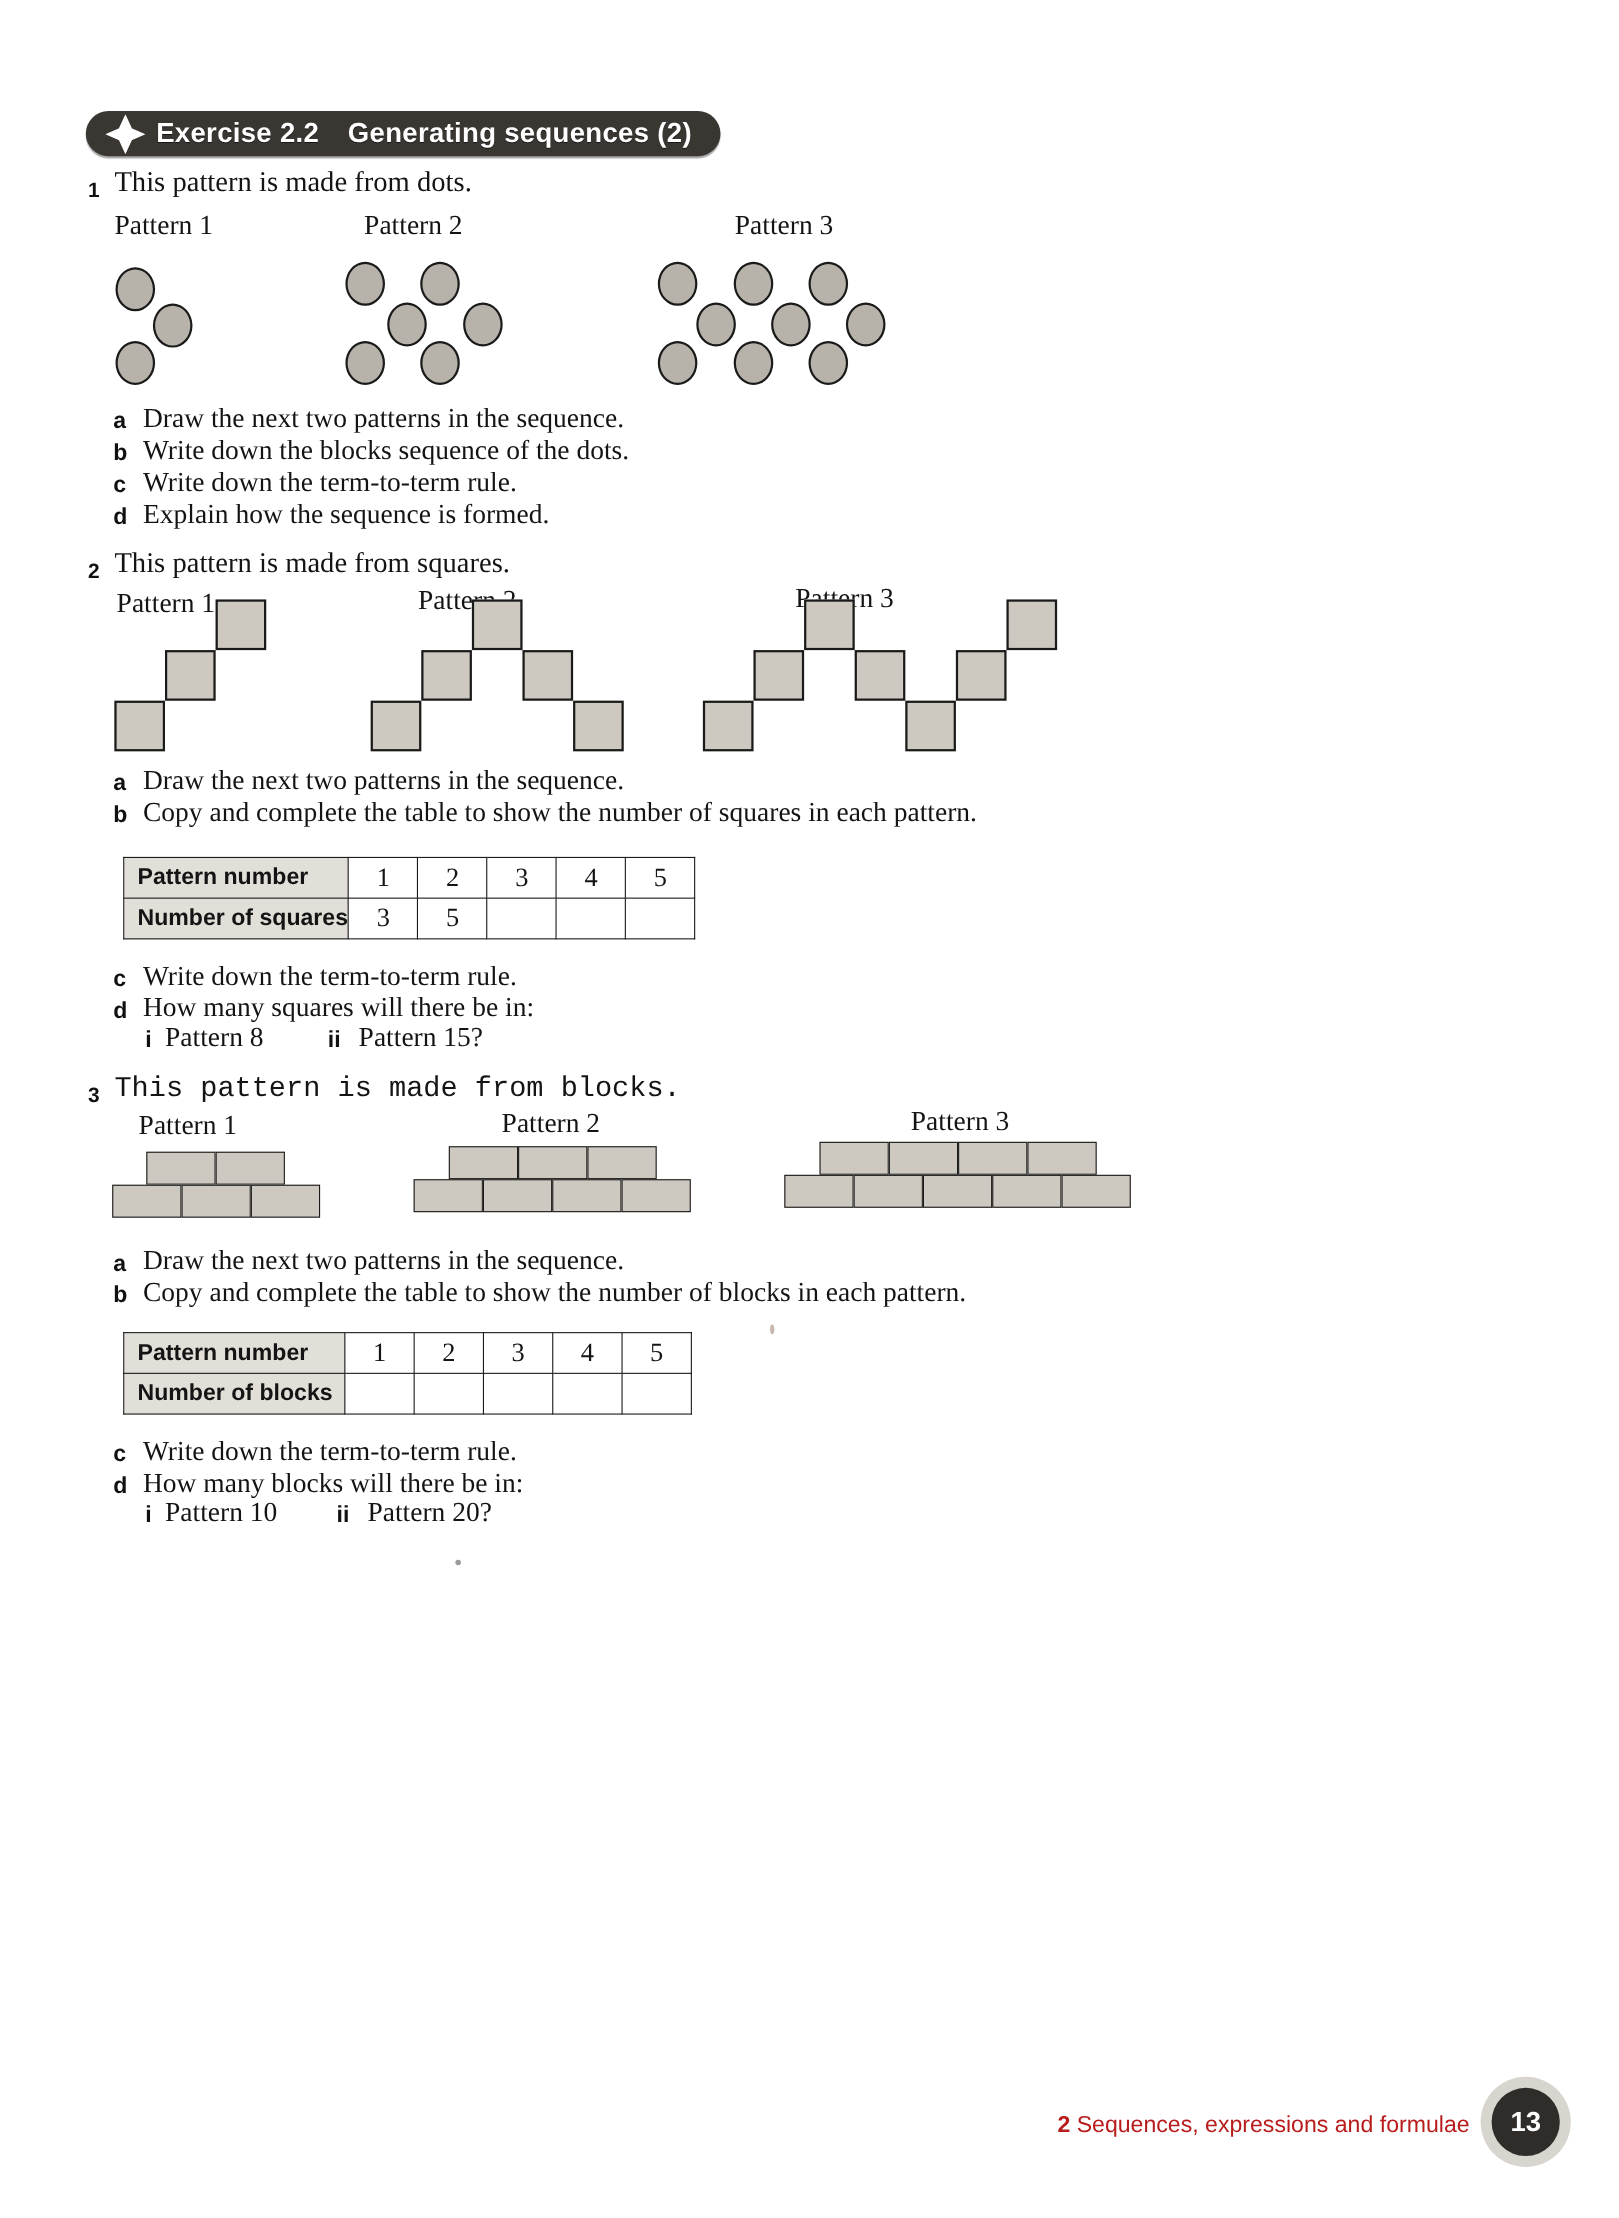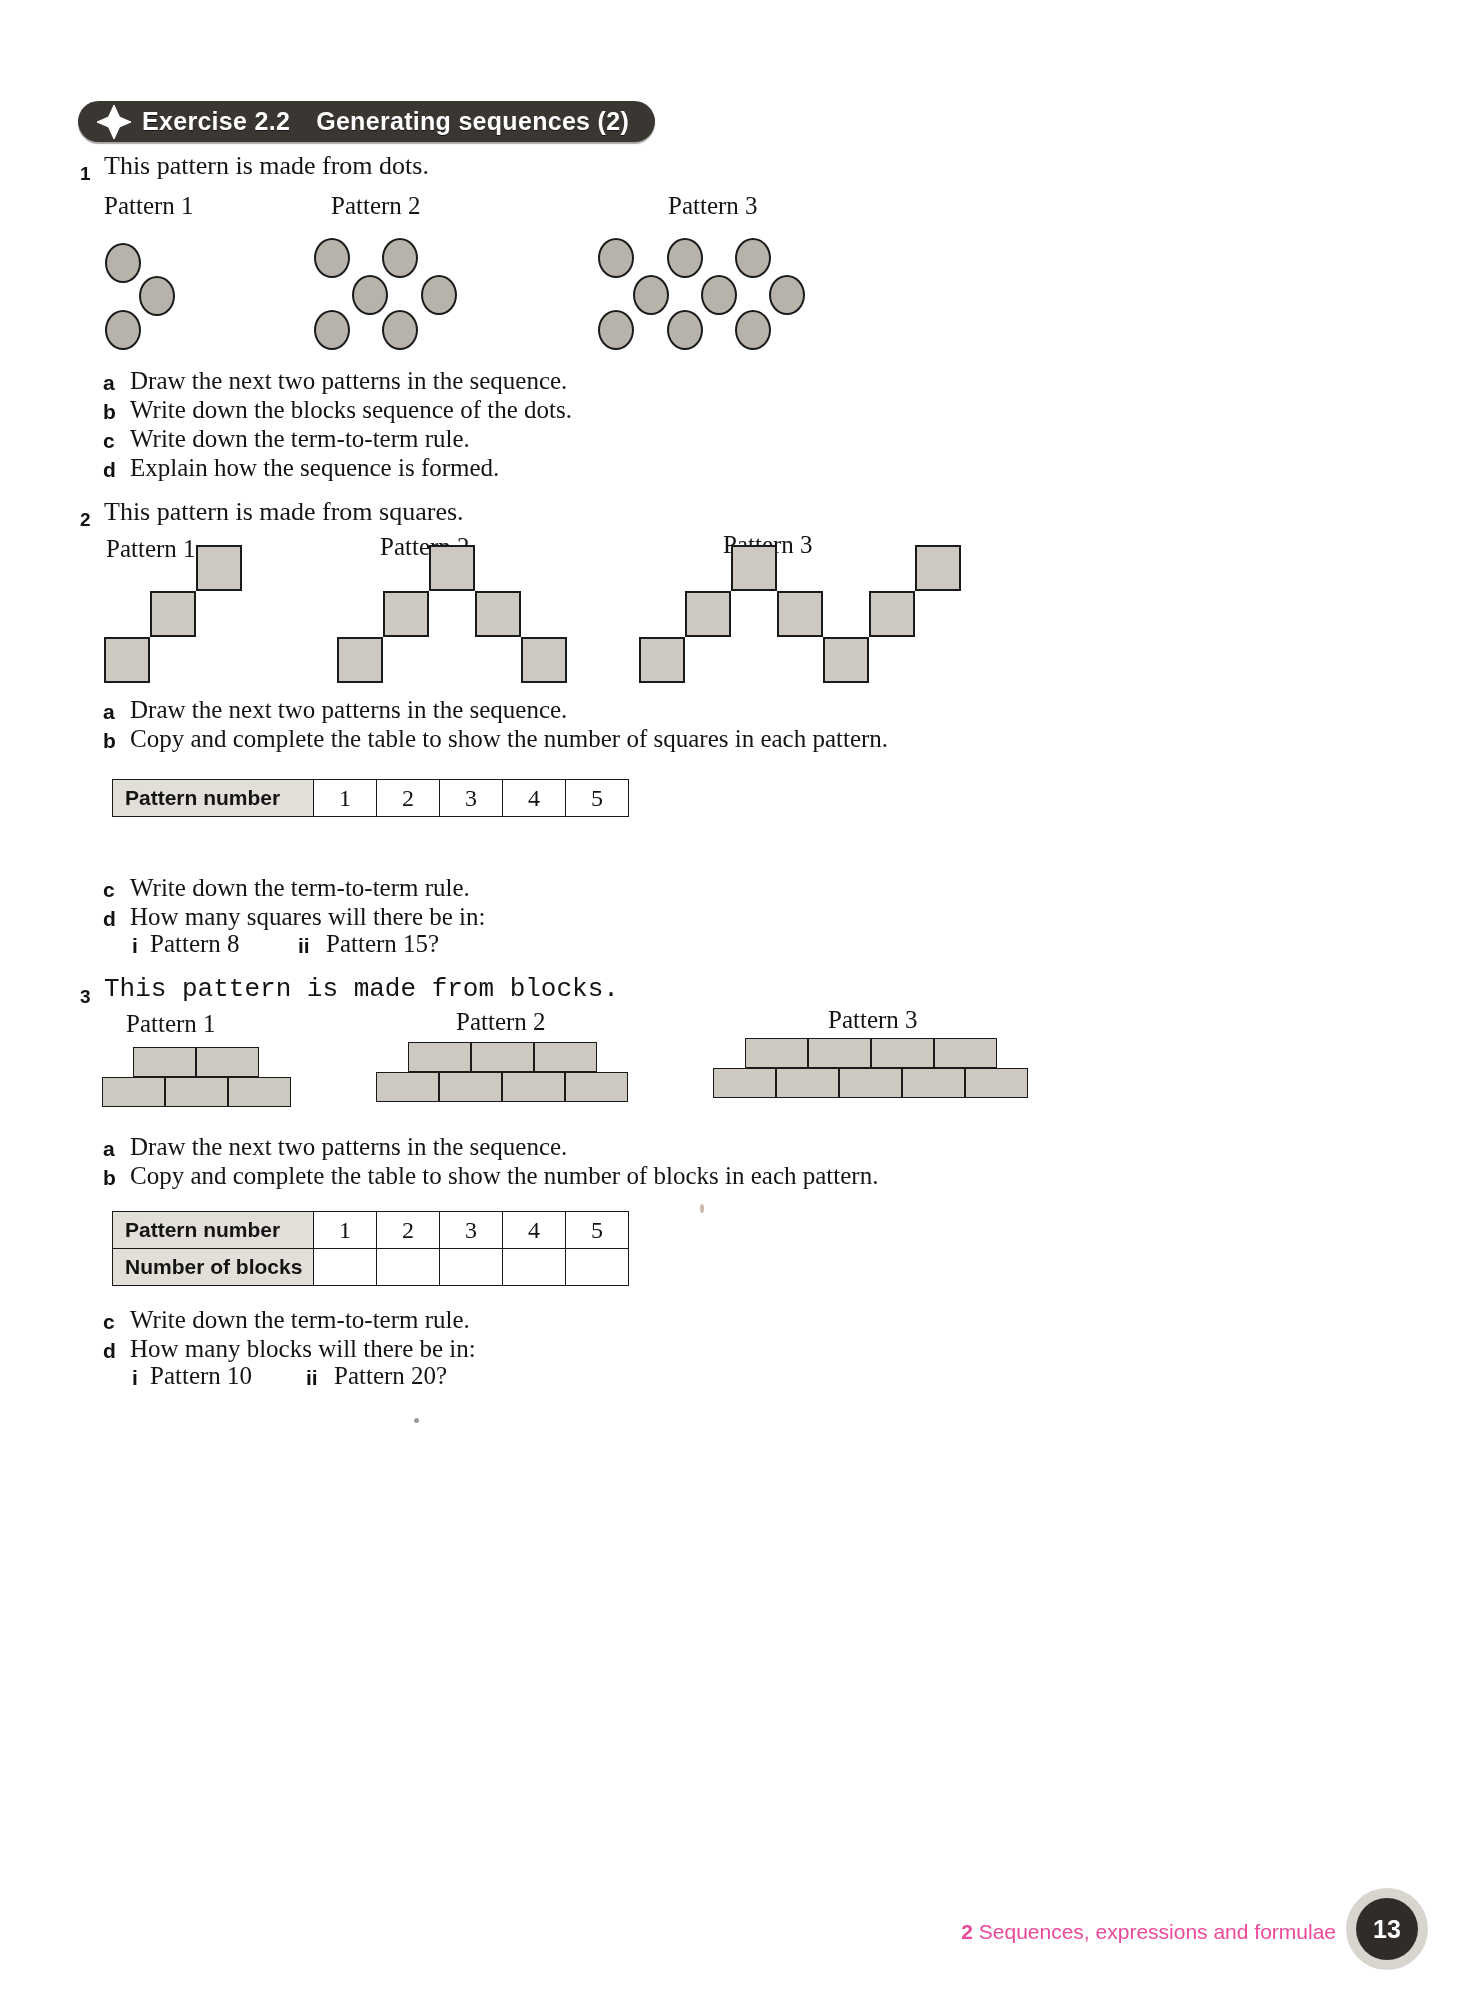--- a/index.html
+++ b/index.html
@@ -73,21 +73,21 @@
   .ptable td.hdr{
     font-family:"Liberation Sans",sans-serif;font-weight:bold;
     font-size:21px;background:#e2dfd9;text-align:left;padding-left:12px;
     width:188px;white-space:nowrap;
   }
   .ptable td.cell{width:62px;background:#ffffff;}
 
   
   .footer{
     position:absolute;right:136px;bottom:72px;
-    font-family:"Liberation Sans",sans-serif;font-size:21px;color:#ec4899;
+    font-family:"Liberation Sans",sans-serif;font-size:21px;color:#b91c1c;
     white-space:nowrap;
   }
   .footer b{font-weight:bold;}
   .pagebadge{
     position:absolute;right:54px;bottom:56px;
     width:62px;height:62px;border-radius:50%;
     background:#2f2c29;color:#fff;
     font-family:"Liberation Sans",sans-serif;font-weight:bold;font-size:25px;
     display:flex;align-items:center;justify-content:center;
   }
@@ -183,20 +183,28 @@
   <table class="ptable" style="left:112px;top:779px;">
     <tbody>
         <tr>
       <td class="hdr">Pattern number</td>
       <td class="cell">1</td>
       <td class="cell">2</td>
       <td class="cell">3</td>
       <td class="cell">4</td>
       <td class="cell">5</td>
     </tr>
+    <tr>
+      <td class="hdr">Number of squares</td>
+      <td class="cell">3</td>
+      <td class="cell">5</td>
+      <td class="cell"></td>
+      <td class="cell"></td>
+      <td class="cell"></td>
+    </tr>
   </tbody>
     </table>
 
   <div class="sublabel" style="left:103px;top:878px;">c</div>
   <div class="subtext" style="left:130px;top:875px;">Write down the term-to-term rule.</div>
   <div class="sublabel" style="left:103px;top:907px;">d</div>
   <div class="subtext" style="left:130px;top:904px;">How many squares will there be in:</div>
   <div class="sublabel" style="left:132px;top:934px;">i</div>
   <div class="subtext" style="left:150px;top:931px;">Pattern 8</div>
   <div class="sublabel" style="left:298px;top:934px;">ii</div>

